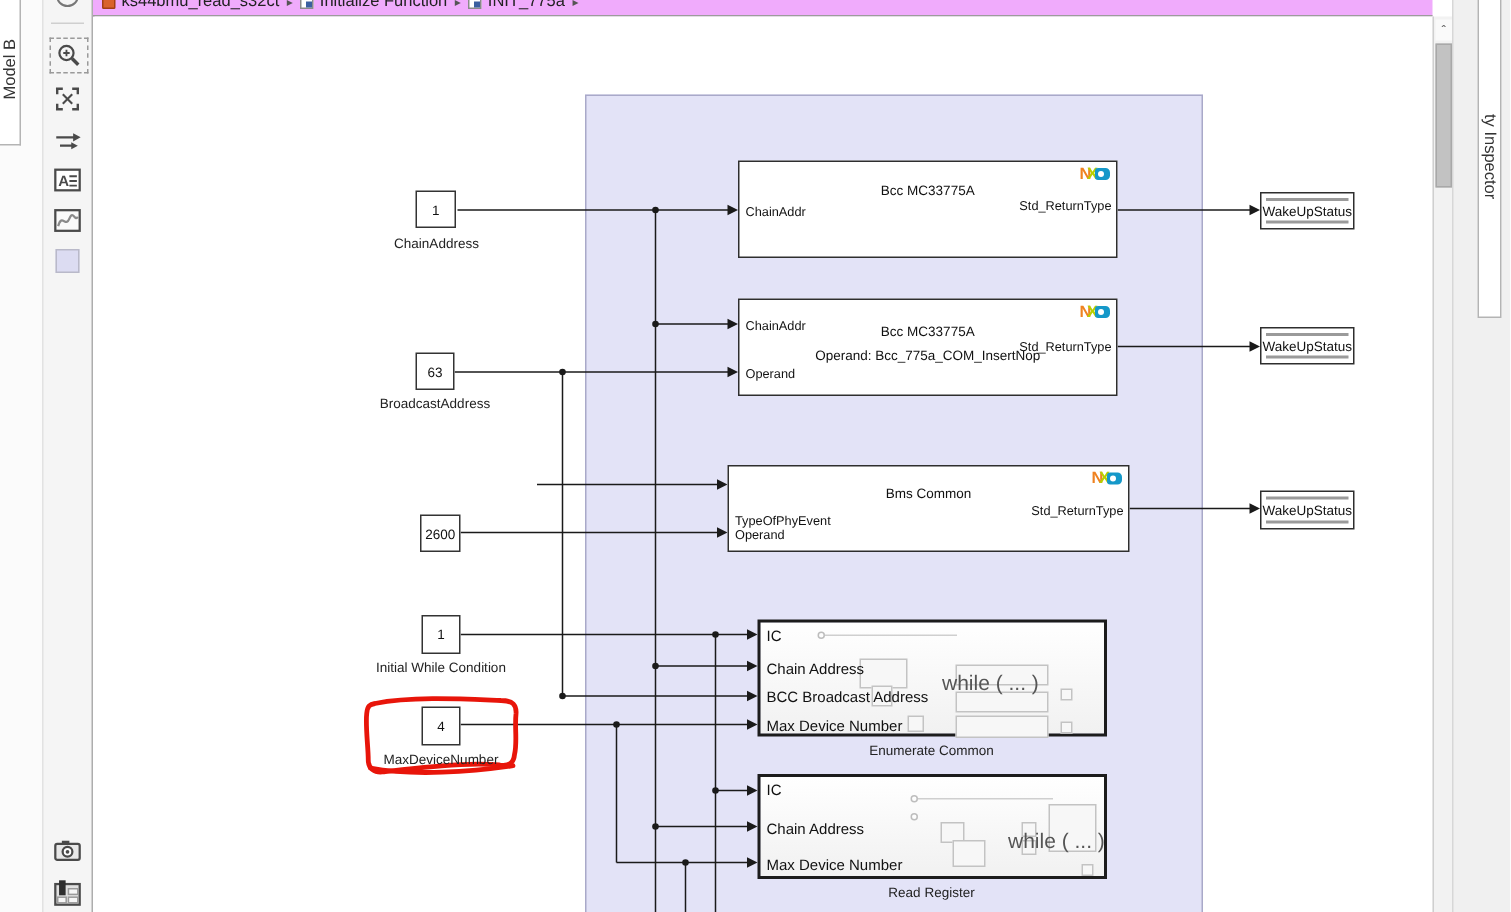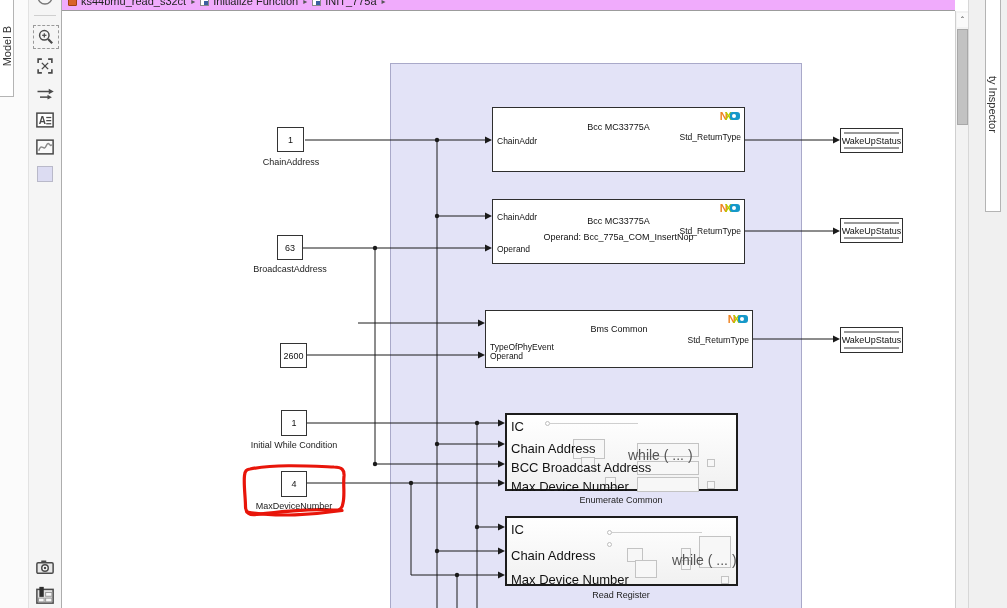--- a/index.html
+++ b/index.html
@@ -49,21 +49,21 @@
   .fn-func { position:absolute; left:0; right:0; text-align:center; font-size:9px; color:#111; }
   .port-in { position:absolute; left:4px; font-size:8.5px; color:#111; white-space:nowrap; }
   .port-out { position:absolute; right:3px; font-size:8.5px; color:#111; white-space:nowrap; }
   .nxp-logo { position:absolute; right:4px; top:3px; display:flex; align-items:center; font-weight:bold; font-size:11px; line-height:10px; }
   .nxp-n { color:#ef8220; letter-spacing:-1px; }
   .nxp-x { color:#b8cf00; margin-left:-2px; letter-spacing:-1px; }
   .nxp-p { display:inline-block; width:10px; height:8px; background:#1598c9; border-radius:2px 3px 3px 2px; margin-left:-1px; position:relative; }
   .nxp-p::after { content:""; position:absolute; left:2px; top:2px; width:4px; height:4px; background:#fff; border-radius:50%; }
 
   .subsys { position:absolute; background:linear-gradient(180deg,#ffffff 0%,#f1f1f1 100%); border:2px solid #1c1c1c; }
-  .subsys .port-in { font-size:13px; }
+  .subsys .port-in { font-size:10px; }
   .ghost { position:absolute; border:1px solid #c3c3c3; background:#f7f7f7; }
   .ghost-circ { position:absolute; border:1px solid #bdbdbd; background:#fdfdfd; border-radius:50%; width:5px; height:5px; }
   .ghost-line { position:absolute; background:#cfcfcf; height:1px; }
   .while-txt { position:absolute; font-size:14px; color:#555; white-space:nowrap;margin-left:28px; }
 
   .sink { position:absolute; background:#ffffff; border:1px solid #2e2e2e; display:flex; align-items:center; justify-content:center; font-size:9px; color:#111; }
   .sink::before { content:""; position:absolute; left:3px; right:3px; top:3px; height:2px; background:#9a9a9a; }
   .sink::after  { content:""; position:absolute; left:3px; right:3px; bottom:3px; height:2px; background:#9a9a9a; }
 </style>
 </head>

